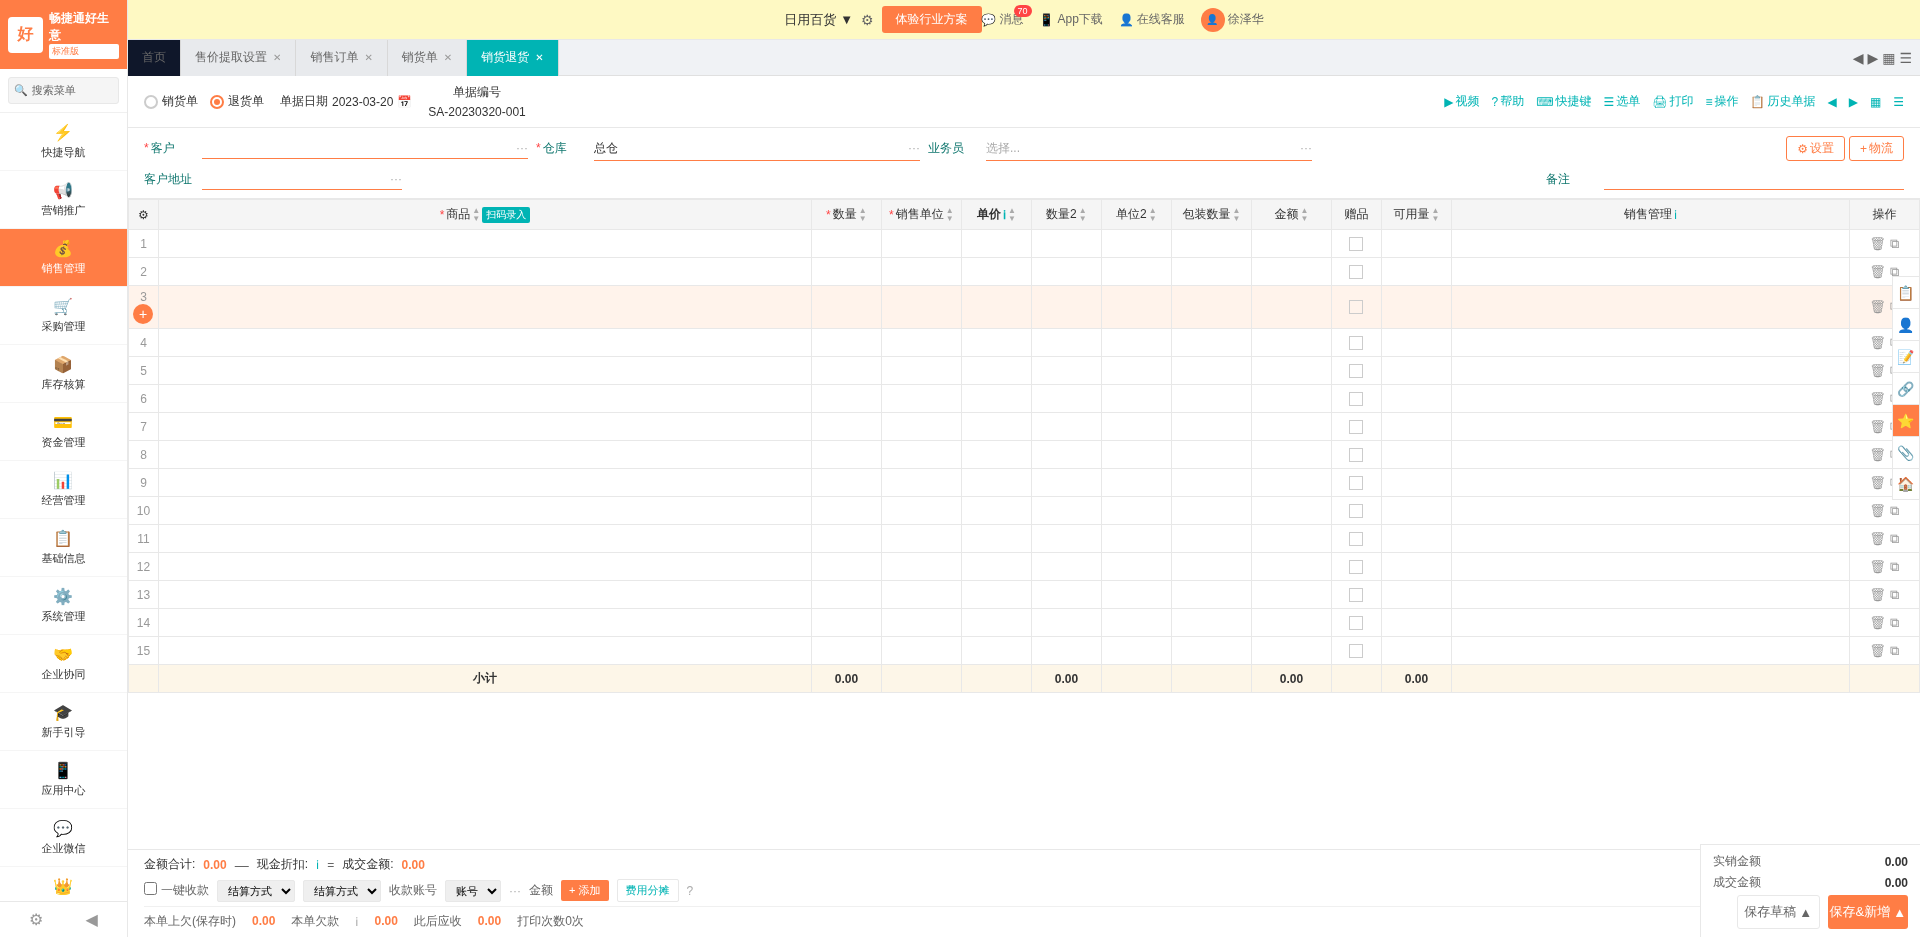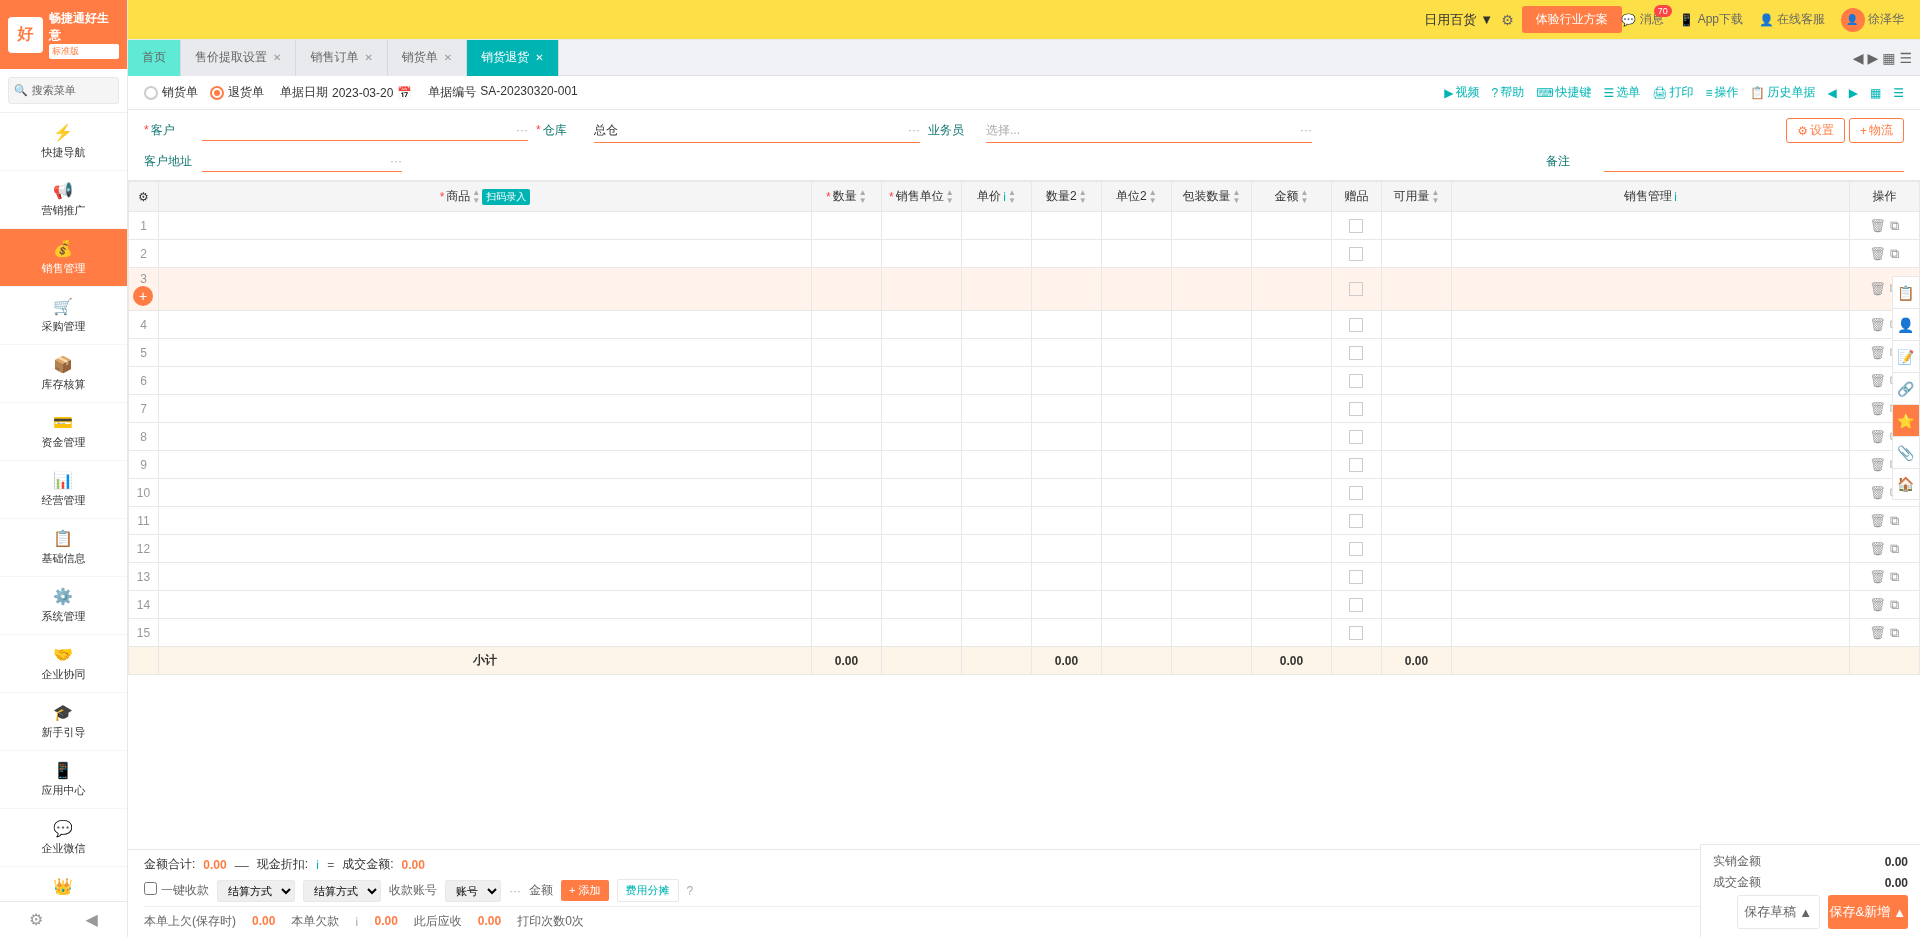--- a/index.html
+++ b/index.html
@@ -18,50 +18,50 @@
     .sidebar-item-icon { font-size: 16px; }
     .sidebar-item-label { font-size: 11px; text-align: center; }
     .sidebar-item.active .sidebar-item-label { color: #fff; }
     .sidebar-bottom { padding: 8px; display: flex; justify-content: space-around; border-top: 1px solid #e8e8e8; }
     .sidebar-bottom-btn { cursor: pointer; color: #999; font-size: 16px; }
 
     
     .main { flex: 1; display: flex; flex-direction: column; height: 937px; overflow: hidden; }
 
     
-    .top-header { background: #fde047; height: 40px; display: flex; align-items: center; justify-content: flex-end; padding: 0 16px; border-bottom: 1px solid #e8e8e8; flex-shrink: 0; }
+    .top-header { background: #fef9c3; height: 40px; display: flex; align-items: center; justify-content: center; padding: 0 16px; border-bottom: 1px solid #e8e8e8; flex-shrink: 0; }
     .top-header-left { display: flex; align-items: center; gap: 8px; }
     .daily-goods { display: flex; align-items: center; gap: 4px; font-size: 13px; color: #333; }
     .gear-btn { color: #666; cursor: pointer; font-size: 14px; }
     .experience-btn { background: #ff7d45; color: #fff; border: none; padding: 5px 14px; border-radius: 3px; cursor: pointer; font-size: 12px; }
     .top-header-right { display: flex; align-items: center; gap: 16px; font-size: 12px; color: #666; }
     .msg-item { display: flex; align-items: center; gap: 3px; cursor: pointer; position: relative; }
     .badge { background: #ff4444; color: #fff; font-size: 9px; padding: 1px 4px; border-radius: 8px; position: absolute; top: -6px; right: -8px; }
     .user-avatar { width: 24px; height: 24px; background: #ff7d45; border-radius: 50%; display: flex; align-items: center; justify-content: center; color: #fff; font-size: 10px; }
 
     
     .tab-bar { background: #f0f2f5; display: flex; align-items: center; height: 36px; flex-shrink: 0; border-bottom: 1px solid #e0e0e0; }
     .tab { padding: 0 14px; height: 36px; display: flex; align-items: center; gap: 4px; cursor: pointer; font-size: 12px; color: #666; background: #e8eaed; border-right: 1px solid #d8d8d8; white-space: nowrap; }
-    .tab:first-child { background: #5eead4; }
+    .tab:first-child { background: #0f172a; }
     .tab.active { background: #00b4b4; color: #fff; }
     .tab.active .tab-close { color: #fff; }
     .tab-close { color: #999; font-size: 10px; margin-left: 2px; }
     .tab-actions { margin-left: auto; display: flex; gap: 4px; padding-right: 8px; }
     .tab-action-btn { color: #666; cursor: pointer; font-size: 14px; }
 
     
     .form-area { background: #fff; flex: 1; display: flex; flex-direction: column; overflow: hidden; }
     .form-header { padding: 8px 16px; border-bottom: 1px solid #e8e8e8; display: flex; align-items: center; gap: 16px; flex-shrink: 0; }
     .radio-group { display: flex; gap: 12px; align-items: center; }
     .radio-item { display: flex; align-items: center; gap: 4px; cursor: pointer; }
     .radio-dot { width: 14px; height: 14px; border-radius: 50%; border: 2px solid #ccc; display: flex; align-items: center; justify-content: center; }
     .radio-dot.active { border-color: #ff7d45; }
     .radio-dot.active::after { content: ''; width: 6px; height: 6px; background: #ff7d45; border-radius: 50%; }
     .form-date { display: flex; align-items: center; gap: 4px; }
-    .form-id { display: flex; gap: 4px; }
+    .form-id { display: flex; align-items: center; gap: 4px; flex-direction: column; }
     .form-header-right { margin-left: auto; display: flex; gap: 12px; align-items: center; font-size: 12px; color: #00b4b4; }
     .header-btn { display: flex; align-items: center; gap: 2px; cursor: pointer; }
 
     .form-fields { padding: 8px 16px; border-bottom: 1px solid #e8e8e8; display: flex; flex-wrap: wrap; gap: 8px; flex-shrink: 0; }
     .field-row { display: flex; align-items: center; gap: 8px; flex: 1; min-width: 350px; }
     .field-label { color: #0f766e; white-space: nowrap; min-width: 50px; }
     .field-label.required::before { content: '*'; color: #ff4444; margin-right: 2px; }
     .field-input { flex: 1; border-bottom: 1px solid #ff7d45; padding: 3px 0; min-width: 80px; color: #333; display: flex; align-items: center; gap: 4px; }
     .field-dots { color: #aaa; margin-left: auto; cursor: pointer; }
     .field-row-2 { display: flex; align-items: center; gap: 8px; }
@@ -404,21 +404,21 @@
               <th style="width:80px;">
                 <div class="col-header-with-sort">
                   <span style="color:#ff4444;">*</span>
                   <span>销售单位</span>
                   <div class="sort-arrows">
                       <span>▲</span>
                       <span>▼</span>
                     </div>
                 </div>
               </th>
-              <th style="width:70px;">
+              <th style="width:70px;font-weight:bold;">
                 <div class="col-header-with-sort">
                   <span>单价</span>
                   <span style="color:#00b4b4;cursor:pointer;">ℹ</span>
                   <div class="sort-arrows">
                       <span>▲</span>
                       <span>▼</span>
                     </div>
                 </div>
               </th>
               <th style="width:70px;">

